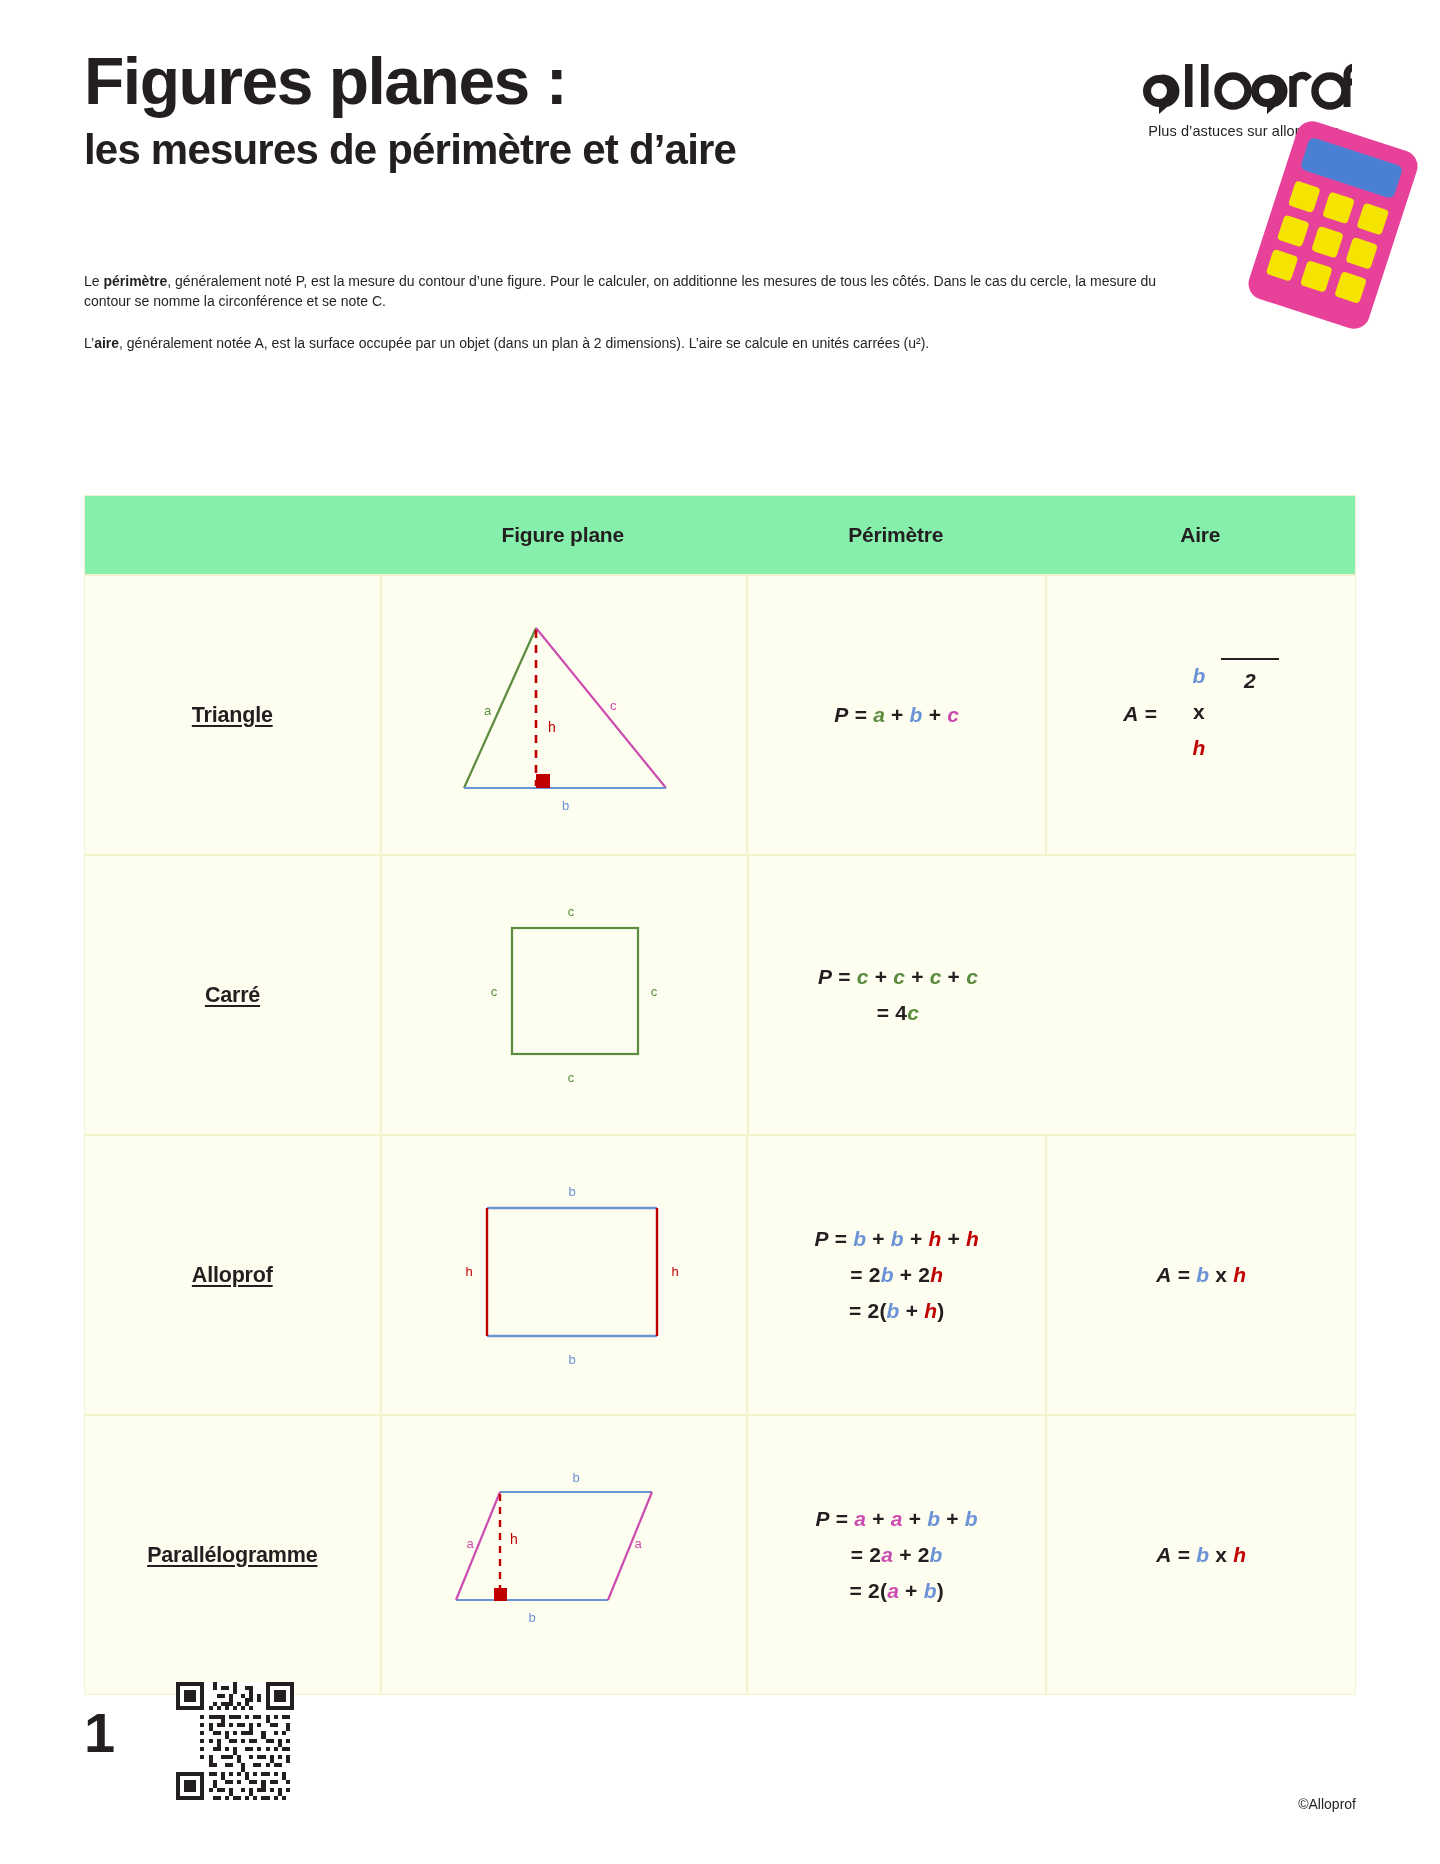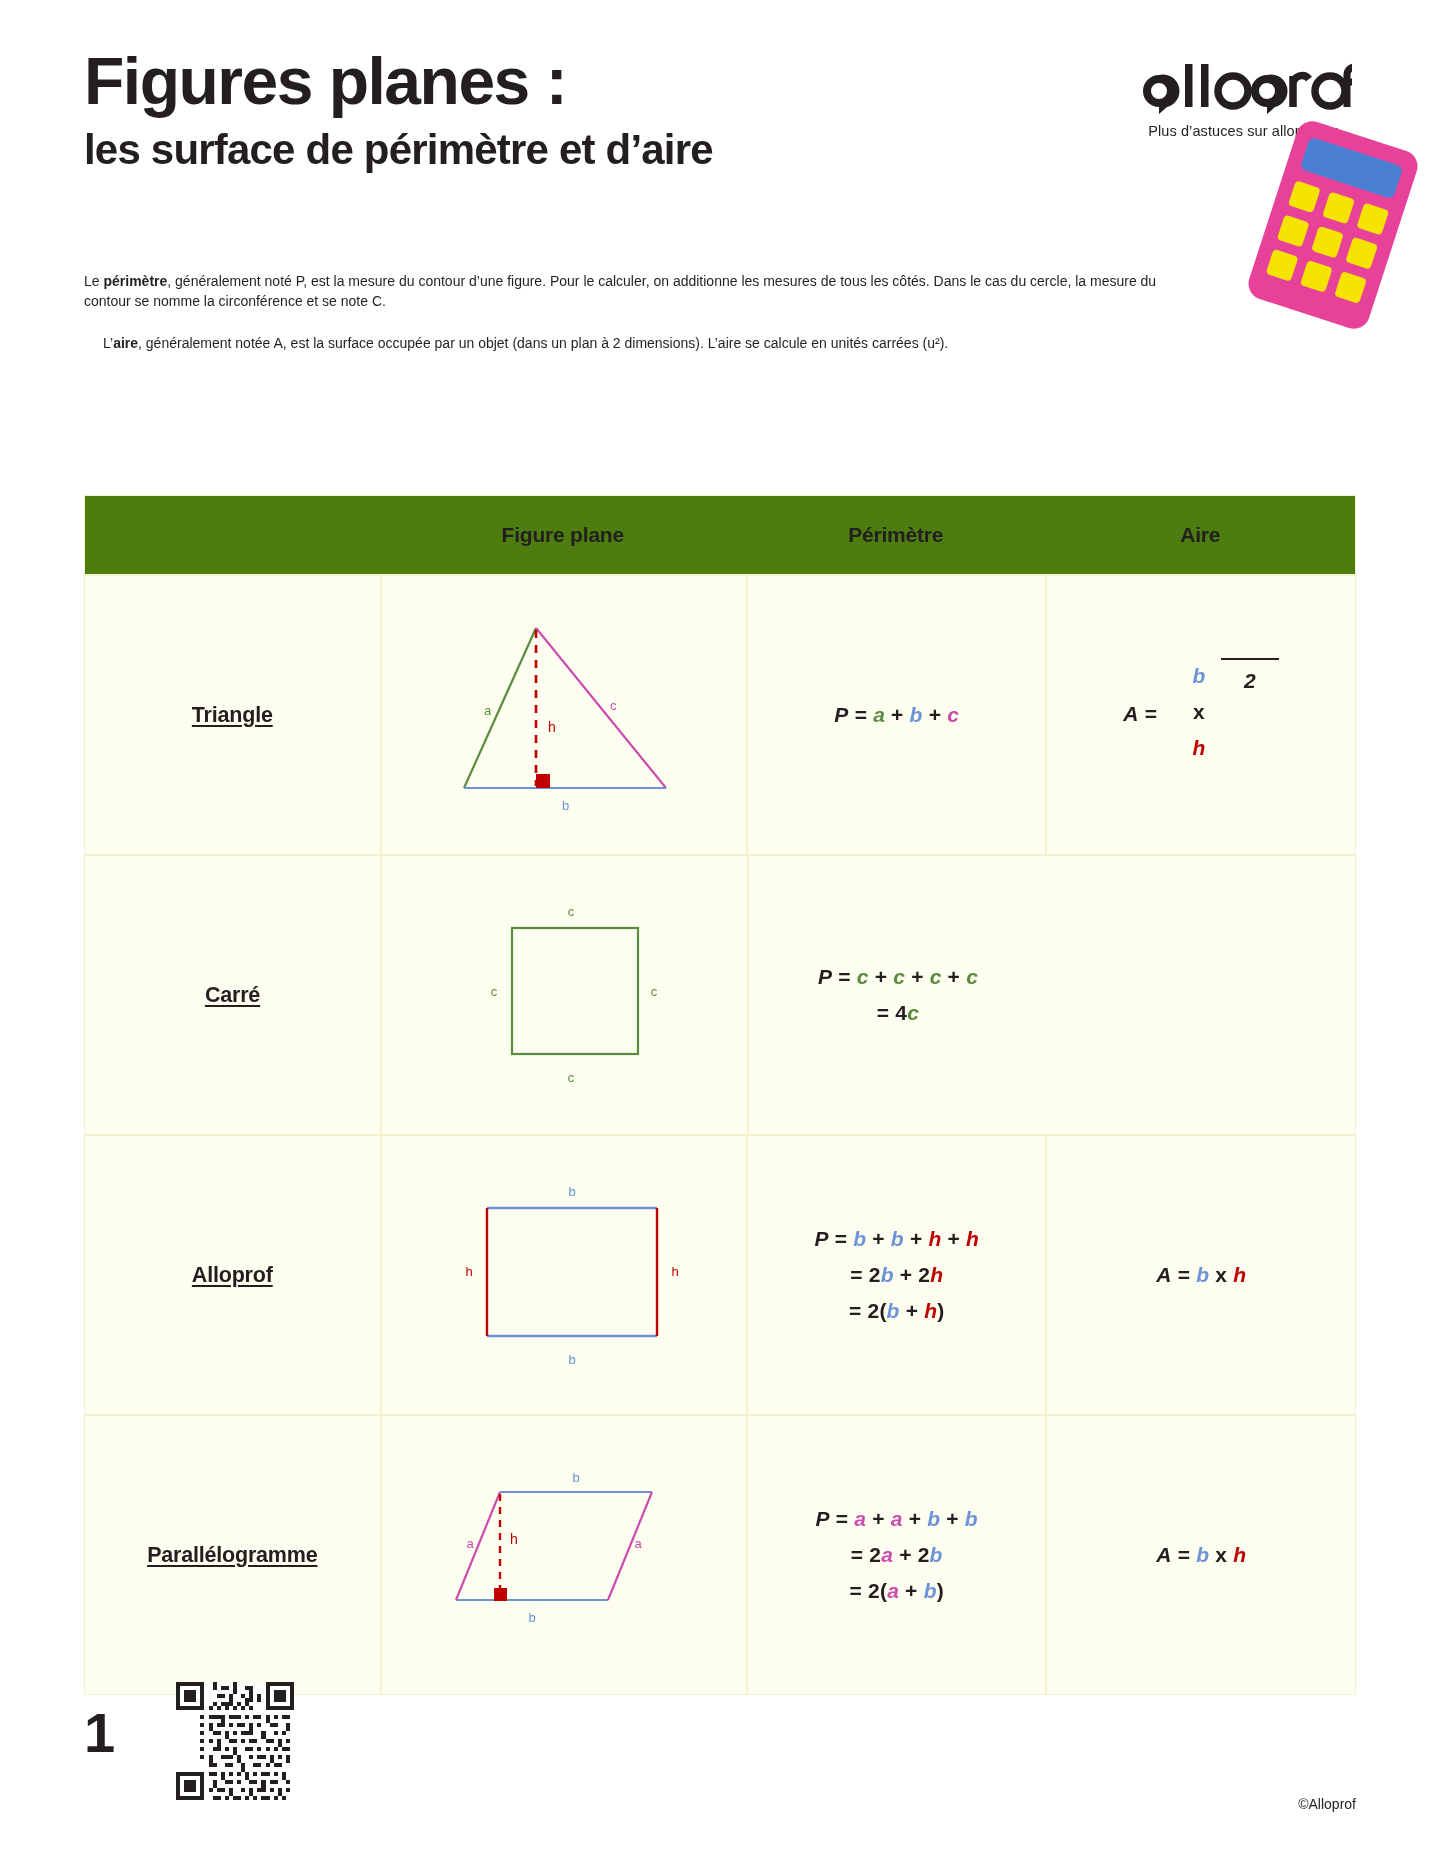--- a/index.html
+++ b/index.html
@@ -29,32 +29,32 @@
   .logo-tag { font-size: 14.5px; letter-spacing: 0.1px; color: #231f20; margin-top: 3px; }
 
   
   .calc { position: absolute; right: -8px; top: 110px; width: 230px; height: 230px; }
 
   
   .intro { position: absolute; left: 84px; top: 272px; width: 1110px; }
   .intro p {
     font-size: 14px; line-height: 1.42; color: #231f20;
   }
-  .intro p + p { margin-top: 22px; margin-left: 19px; }
+  .intro p + p { margin-top: 22px; }
   .intro b { font-weight: 700; }
 
   
   .tbl {
     position: absolute; left: 84px; top: 495px;
     width: 1272px;
     background: #fdfdf0;
     border: 1px solid #f2f2cf;
   }
   .trow { display: flex; }
-  .thead { background: #4d7c0f; }
+  .thead { background: #86efac; }
   .thead .tcell {
     font-size: 21px; font-weight: 700; color: #231f20;
     height: 78px; display: flex; align-items: center; justify-content: center;
     letter-spacing: -0.2px;
   }
   .tcell {
     display: flex; align-items: center; justify-content: center;
     position: relative;
   }
   .c-name  { width: 295px; border-radius: 17px; }
@@ -101,21 +101,21 @@
   .qr { position: absolute; left: 176px; top: 1682px; width: 118px; height: 118px; }
   .copy { position: absolute; right: 84px; top: 1796px; font-size: 14px; color: #231f20; }
 </style>
 </head>
 <body>
 
 <div class="page">
 
   <div class="header">
     <div class="title">Figures planes :</div>
-    <div class="subtitle">les surface de périmètre et d’aire</div>
+    <div class="subtitle">les mesures de périmètre et d’aire</div>
 
     <div class="logo-wrap">
       <svg class="logo-mark" width="215" height="58" viewBox="0 0 215 58">
 
         <path d="M22 13 A16 16 0 1 0 22 45 L22 52 L30 45 A16 16 0 0 0 22 13 Z
                  M22 21 A8 8 0 1 1 22 37 A8 8 0 1 1 22 21 Z" fill="#231f20"></path>
 
         <rect x="48" y="2" width="7.5" height="43" fill="#231f20"></rect>
         <rect x="64" y="2" width="7.5" height="43" fill="#231f20"></rect>
 

